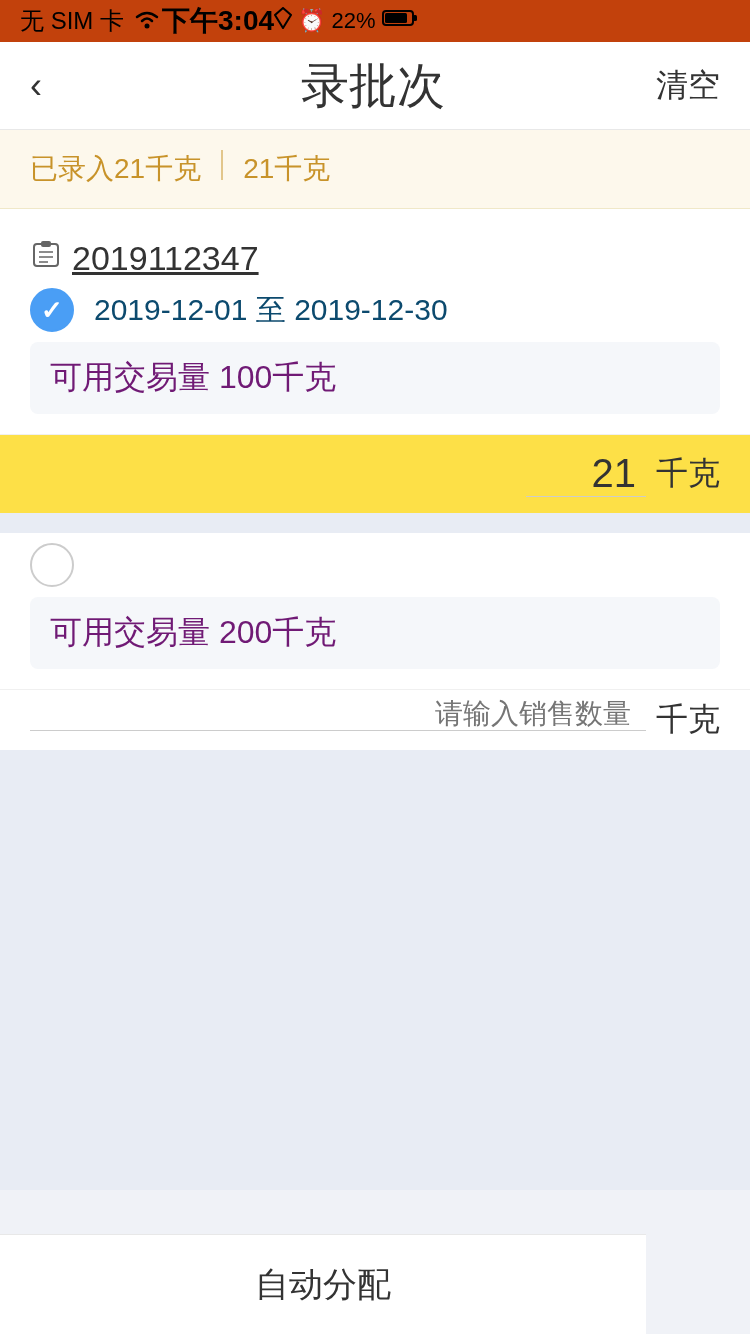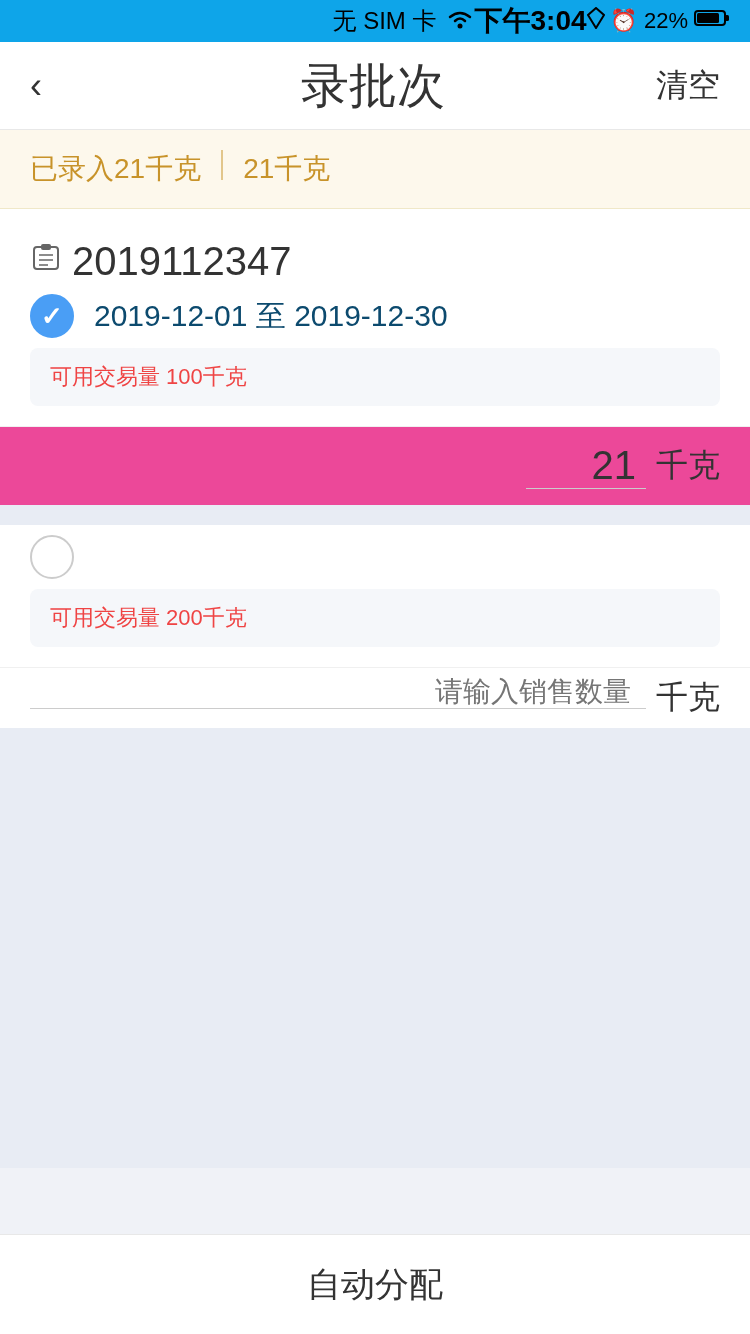--- a/index.html
+++ b/index.html
@@ -10,24 +10,24 @@
       min-height: 1334px;
       background: #f0f2f7;
       font-size: 28px;
       color: #333;
       overflow-x: hidden;
     }
 
     
     .status-bar {
       height: 42px;
-      background: #0ea5e9;
-      display: flex;
-      align-items: center;
-      justify-content: flex-end;
+      background: #c2410c;
+      display: flex;
+      align-items: center;
+      justify-content: flex-start;
       padding: 0 20px;
       font-size: 24px;
       color: #000;
     }
     .status-left { display: flex; align-items: center; gap: 8px; }
     .status-center { font-size: 28px; font-weight: 600; }
     .status-right { display: flex; align-items: center; gap: 6px; font-size: 22px; }
 
     
     .nav-bar {
@@ -85,23 +85,24 @@
       padding: 30px 30px 0 30px;
       display: flex;
       align-items: center;
       gap: 10px;
     }
     .batch-icon {
       font-size: 30px;
       color: #666;
     }
     .batch-id {
-      font-size: 40px;
+      font-size: 34px;
       font-weight: 500;
       color: #333;
+      text-decoration: underline;
     }
 
     .batch-date-row {
       padding: 10px 30px;
       display: flex;
       align-items: center;
       gap: 20px;
     }
     .radio-btn {
       width: 44px;
@@ -127,31 +128,31 @@
     .batch-date {
       font-size: 30px;
       color: #0c4a6e;
     }
 
     .batch-available {
       margin: 0 30px 20px 30px;
       background: #f5f7fa;
       border-radius: 8px;
       padding: 14px 20px;
-      font-size: 22px;
-      color: #ef4444;
+      font-size: 32px;
+      color: #701a75;
     }
 
     
     .quantity-row {
       display: flex;
       align-items: center;
       justify-content: flex-end;
       padding: 16px 30px;
-      background: #ec4899;
+      background: #fde047;
       border-top: 1px solid #f0f0f0;
     }
     .quantity-value {
       font-size: 40px;
       font-weight: 500;
       color: #333;
       margin-right: 10px;
     }
     .quantity-underline {
       border-bottom: 1px solid #ccc;
@@ -204,21 +205,21 @@
       flex: 1;
       background: #e8ecf4;
       min-height: 440px;
     }
 
     
     .bottom-bar {
       position: fixed;
       bottom: 0;
       left: 0;
-      width: 750px;
+      width: 646px;
       height: 100px;
       display: flex;
       background: #fff;
       border-top: 1px solid #e8e8e8;
     }
     .btn-auto {
       flex: 1;
       display: flex;
       align-items: center;
       justify-content: center;

